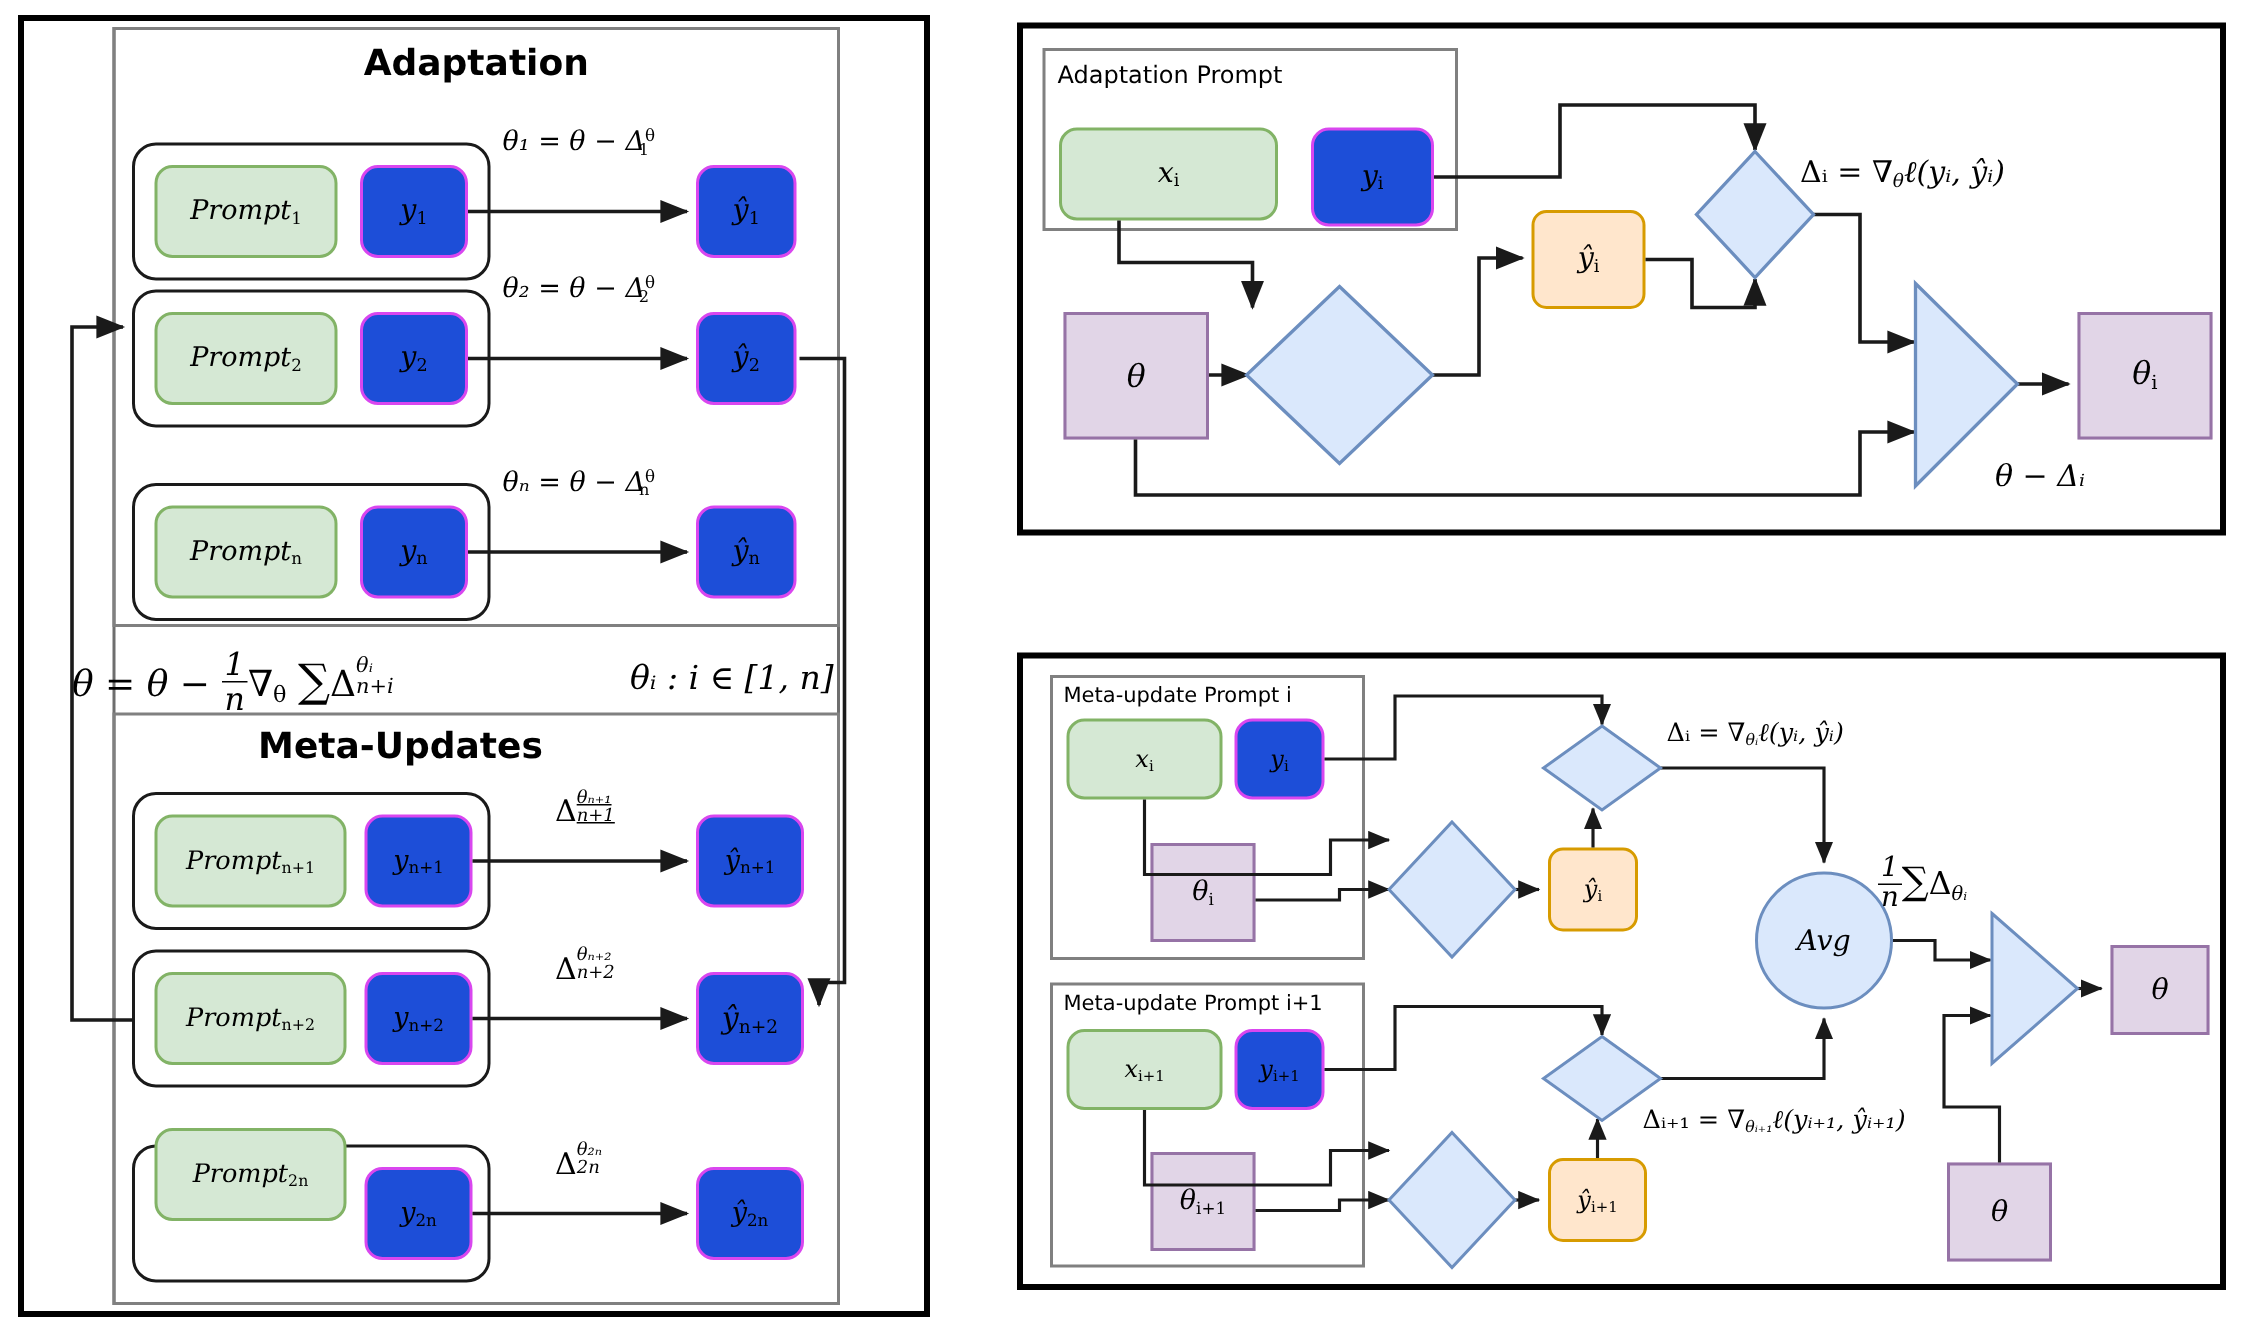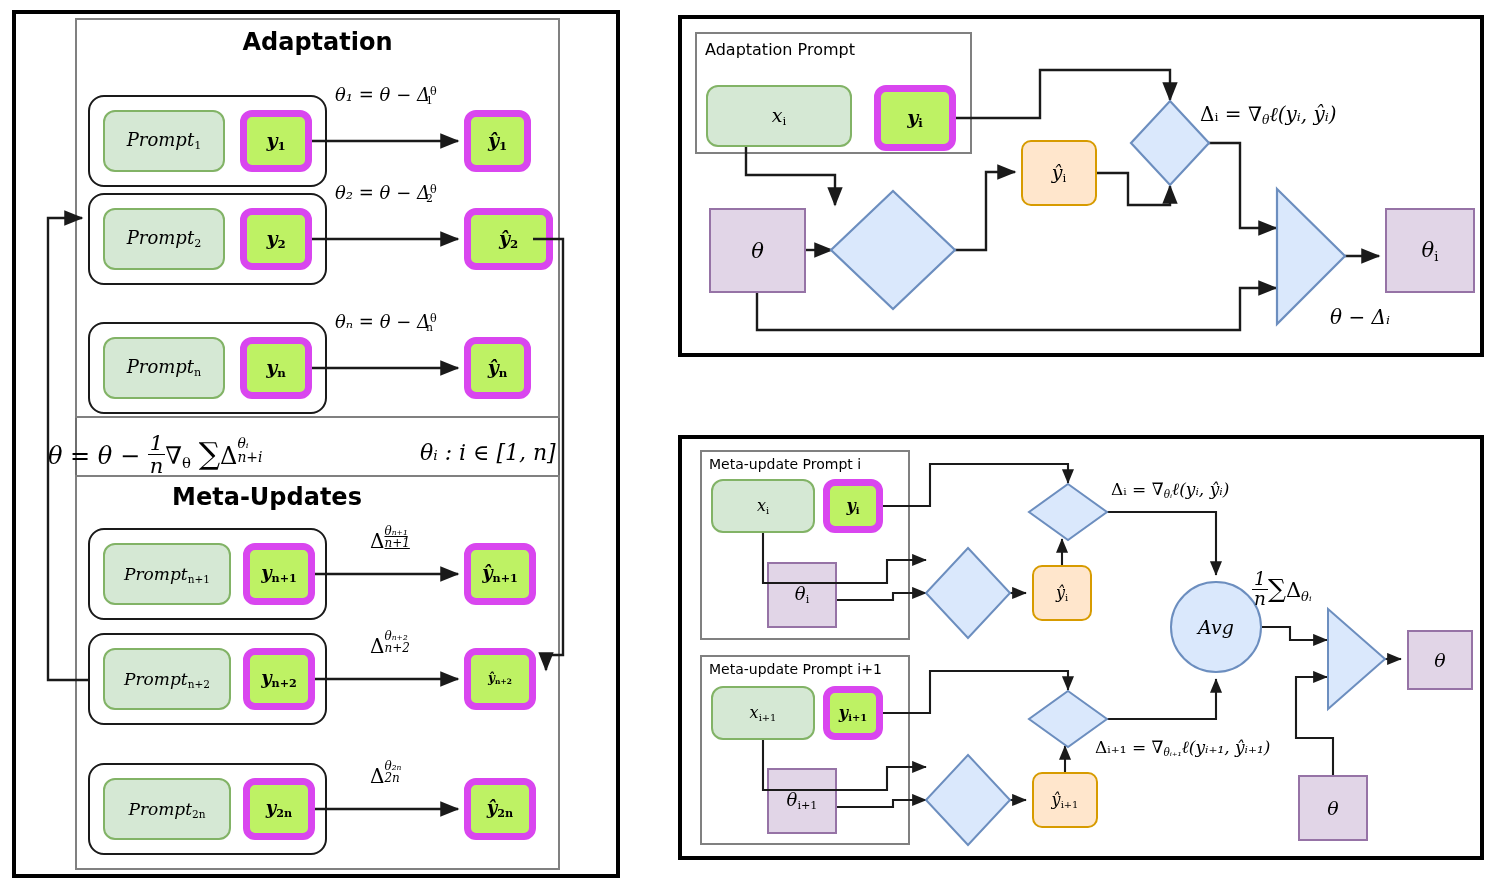--- a/index.html
+++ b/index.html
@@ -3,21 +3,21 @@
 <meta charset="utf-8">
 <style>
   html,body{margin:0;padding:0;background:#ffffff;}
   body{width:1496px;height:887px;font-family:"DejaVu Sans",sans-serif;}
   #stage{position:relative;width:1496px;height:887px;overflow:hidden;background:#fff;}
   .panel{position:absolute;border:4px solid #000;background:#fff;box-sizing:border-box;}
   .subframe{position:absolute;border:2px solid #808080;background:transparent;box-sizing:border-box;}
   .roundgroup{position:absolute;border:2.5px solid #1a1a1a;border-radius:16px;background:#fff;box-sizing:border-box;}
   .node{position:absolute;box-sizing:border-box;display:flex;align-items:center;justify-content:center;}
   .green{background:#d5e8d4;border:2px solid #82b366;border-radius:12px;}
-  .orange{background:#bef264;border:7px solid #d946ef;border-radius:12px;font-weight:bold;}
+  .orange{background:#1d4ed8;border:2px solid #d946ef;border-radius:12px;}
   .orangesq{background:#ffe6cc;border:2px solid #d79b00;border-radius:10px;}
   .purple{background:#e1d5e7;border:2px solid #9673a6;}
   .bluecircle{background:#dae8fc;border:2px solid #6c8ebf;border-radius:50%;}
   .lbl{font-family:"DejaVu Serif",serif;font-style:italic;color:#000;white-space:nowrap;}
   .mathtxt{position:absolute;font-family:"DejaVu Serif",serif;font-style:italic;color:#000;white-space:nowrap;}
   .plainlbl{position:absolute;font-family:"DejaVu Sans",sans-serif;color:#000;white-space:nowrap;}
   .heading{position:absolute;font-family:"DejaVu Sans",sans-serif;font-weight:bold;color:#000;text-align:center;white-space:nowrap;}
   sub{font-size:0.62em;font-style:normal;vertical-align:-0.28em;}
   sup{font-size:0.62em;font-style:normal;vertical-align:0.55em;}
   .frac{display:inline-block;vertical-align:-0.42em;text-align:center;font-size:0.88em;line-height:1.02;}
@@ -51,21 +51,21 @@
     <span>θ₁ = θ − Δ</span><sup>θ</sup><span class="dnsub">1</span>
   </div>
 
   <div class="roundgroup" style="left:88px;top:193px;width:239px;height:92px;"></div>
   <div class="node green" style="left:103px;top:208px;width:122px;height:62px;">
     <span class="lbl" style="font-size:18px;"><span>Prompt</span><sub>2</sub></span>
   </div>
   <div class="node orange" style="left:240px;top:208px;width:72px;height:62px;">
     <span class="lbl" style="font-size:19px;"><span>y</span><sub>2</sub></span>
   </div>
-  <div class="node orange" style="left:464px;top:208px;width:89px;height:62px;">
+  <div class="node orange" style="left:464px;top:208px;width:67px;height:62px;">
     <span class="lbl" style="font-size:19px;"><span>ŷ</span><sub>2</sub></span>
   </div>
   <div class="mathtxt" style="left:335px;top:182px;font-size:18px;">
     <span>θ₂ = θ − Δ</span><sup>θ</sup><span class="dnsub">2</span>
   </div>
 
   <div class="roundgroup" style="left:88px;top:322px;width:239px;height:92px;"></div>
   <div class="node green" style="left:103px;top:337px;width:122px;height:62px;">
     <span class="lbl" style="font-size:18px;"><span>Prompt</span><sub>n</sub></span>
   </div>
@@ -104,28 +104,28 @@
   </div>
 
   <div class="roundgroup" style="left:88px;top:633px;width:239px;height:92px;"></div>
   <div class="node green" style="left:103px;top:648px;width:128px;height:62px;">
     <span class="lbl" style="font-size:17px;"><span>Prompt</span><sub>n+2</sub></span>
   </div>
   <div class="node orange" style="left:243px;top:648px;width:72px;height:62px;">
     <span class="lbl" style="font-size:18px;"><span>y</span><sub>n+2</sub></span>
   </div>
   <div class="node orange" style="left:464px;top:648px;width:72px;height:62px;">
-    <span class="lbl" style="font-size:12px;"><span>ŷ</span><sub>n+2</sub></span>
+    <span class="lbl" style="font-size:20px;"><span>ŷ</span><sub>n+2</sub></span>
   </div>
   <div class="mathtxt" style="left:370px;top:630px;font-size:20px;">
     <span style="font-style:normal;">Δ</span><span style="display:inline-block;font-size:0.6em;line-height:1.0;vertical-align:0.05em;"><span style="display:block;">θₙ₊₂</span><span style="display:block;">n+2</span></span>
   </div>
 
   <div class="roundgroup" style="left:88px;top:763px;width:239px;height:92px;"></div>
-  <div class="node green" style="left:103px;top:778px;width:128px;height:62px;">
+  <div class="node green" style="left:103px;top:752px;width:128px;height:62px;">
     <span class="lbl" style="font-size:17px;"><span>Prompt</span><sub>2n</sub></span>
   </div>
   <div class="node orange" style="left:243px;top:778px;width:72px;height:62px;">
     <span class="lbl" style="font-size:18px;"><span>y</span><sub>2n</sub></span>
   </div>
   <div class="node orange" style="left:464px;top:778px;width:72px;height:62px;">
     <span class="lbl" style="font-size:18px;"><span>ŷ</span><sub>2n</sub></span>
   </div>
   <div class="mathtxt" style="left:370px;top:760px;font-size:20px;">
     <span style="font-style:normal;">Δ</span><span style="display:inline-block;font-size:0.6em;line-height:1.0;vertical-align:0.05em;"><span style="display:block;">θ₂ₙ</span><span style="display:block;">2n</span></span>

